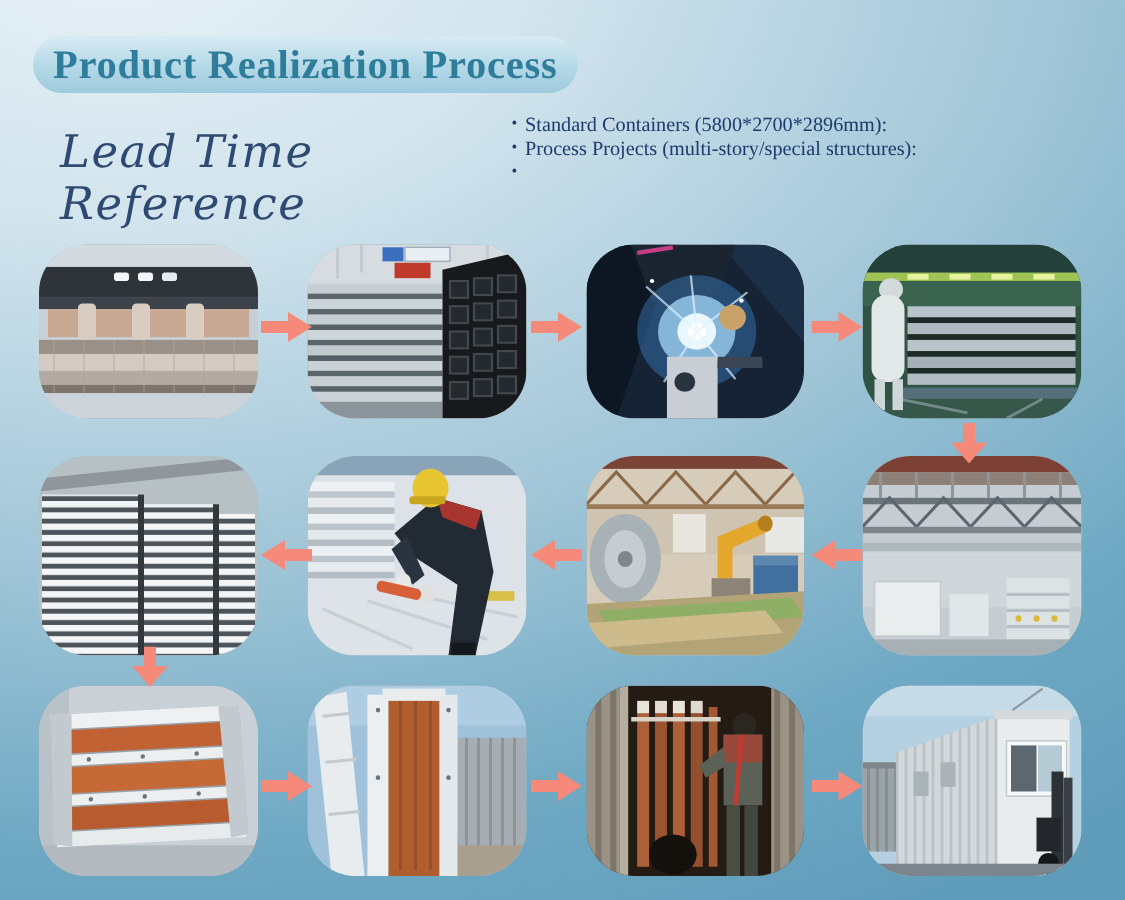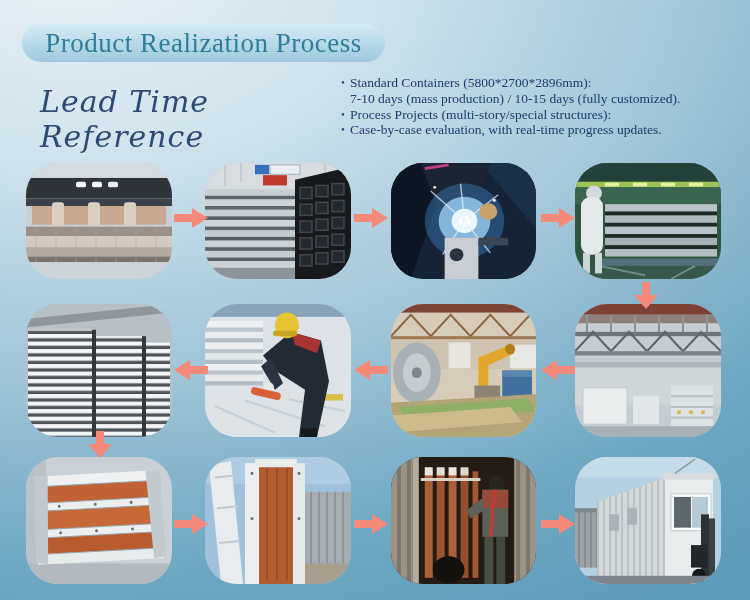--- a/index.html
+++ b/index.html
@@ -14,21 +14,21 @@
       var(--background-deep,#5f9cba) 100%);
   }
   .banner{
     position:absolute;left:22px;top:24px;width:363px;height:38px;
     border-radius:22px;
     background:linear-gradient(180deg,#d8ebf3 0%,#b4d8e7 55%,#9ecadd 100%);
     display:flex;align-items:center;justify-content:center;
   }
   .banner-title{
     color:var(--banner-text,#2e7e9b);
-    font-size:27px;font-weight:normal;letter-spacing:.5px;
+    font-size:27px;font-weight:bold;letter-spacing:.5px;
   }
   .script-heading{
     position:absolute;left:40px;top:84px;width:300px;text-align:left;
     font-family:"DejaVu Serif",serif;font-style:italic;
     font-size:30px;color:var(--heading-text,#2e4a72);letter-spacing:1px;
   }
   .bullets{
     position:absolute;left:336px;top:75px;width:410px;
     color:var(--bullet-text,#1d3a6e);font-size:13.5px;line-height:15.8px;
   }
@@ -62,30 +62,25 @@
   </div>
 
   <div class="script-heading">Lead Time Reference</div>
 
   <div class="bullets">
     <div class="bullet-line">
       <span class="bullet-dot">•</span>
       <span>Standard Containers (5800*2700*2896mm):</span>
     </div>
     <div class="bullet-line">
-      <span class="bullet-dot hidden">•</span>
-      <span>7-10 days (mass production) / 10-15 days (fully customized).</span>
-    </div>
-    <div class="bullet-line">
       <span class="bullet-dot">•</span>
       <span>Process Projects (multi-story/special structures):</span>
     </div>
     <div class="bullet-line">
       <span class="bullet-dot">•</span>
-      <span>Case-by-case evaluation, with real-time progress updates.</span>
     </div>
   </div>
 
   <div class="tile r1 c1">
     <svg viewBox="0 0 146 124" preserveAspectRatio="none">
       <rect width="146" height="124" fill="#c6d0d6"></rect>
       <rect width="146" height="16" fill="#d3dbe0"></rect>
       <rect y="16" width="146" height="22" fill="#2e343a"></rect>
       <rect x="50" y="20" width="10" height="6" rx="2" fill="#f2f6f8"></rect>
       <rect x="66" y="20" width="10" height="6" rx="2" fill="#f2f6f8"></rect>

